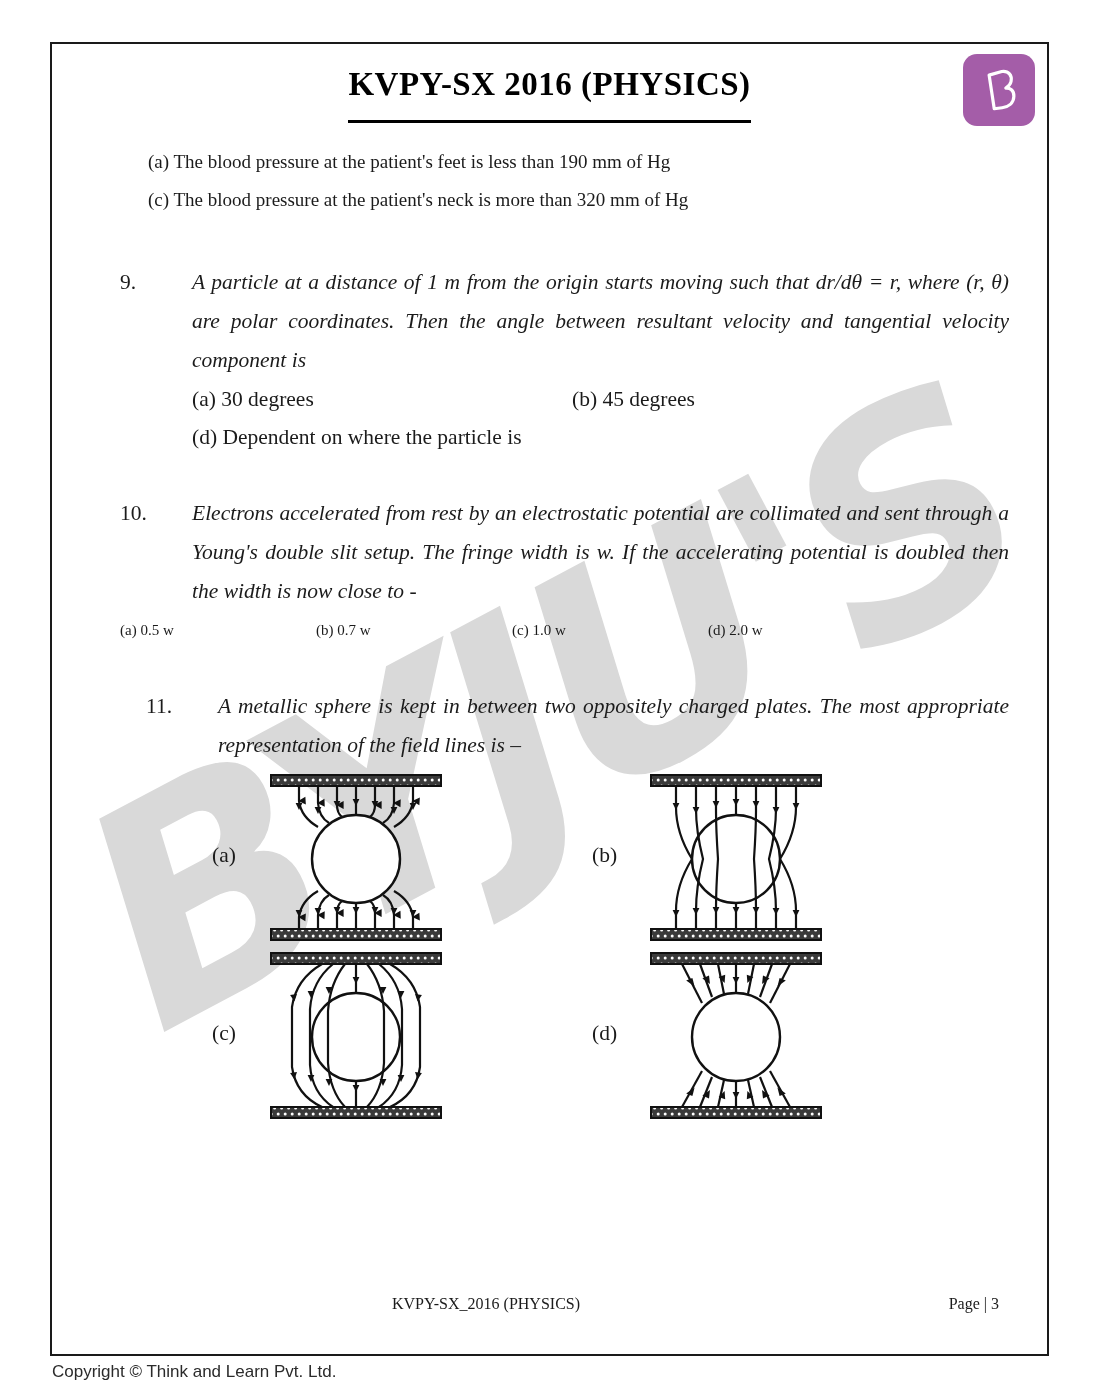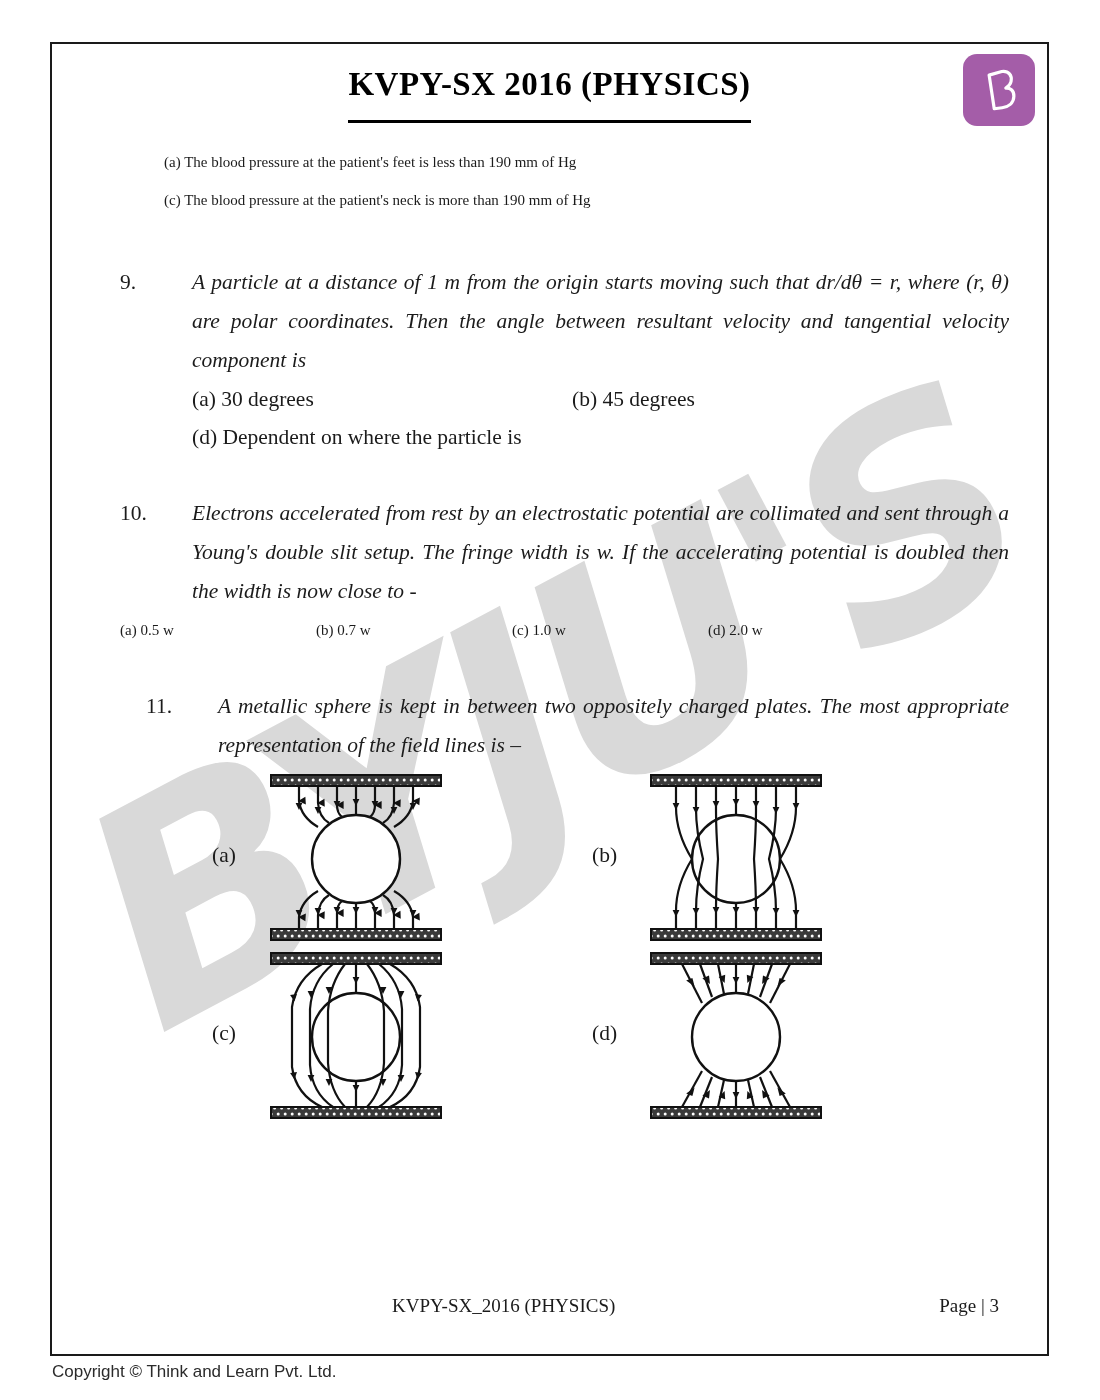--- a/index.html
+++ b/index.html
@@ -74,24 +74,24 @@
     color: #000;
     border-bottom: 3px solid #000;
     padding-bottom: 17px;
     letter-spacing: 0.5px;
   }
   .body-area {
     padding: 0 38px 0 68px;
     margin-top: 20px;
   }
   .opt-line {
-    font-size: 15px;
+    font-size: 19px;
     color: #1b1b1b;
     line-height: 38px;
-    margin-left: 44px;
+    margin-left: 28px;
     font-family: Liberation Serif, serif;
   }
   .qblock { margin-top: 30px; }
   .qrow {
     display: flex;
     align-items: flex-start;
   }
   .qnum {
     width: 72px;
     flex: 0 0 72px;
@@ -147,21 +147,21 @@
     left: 62px; top: 0;
   }
   
   #footer {
     position: absolute;
     left: 52px; top: 1295px;
     width: 995px;
     display: flex;
     justify-content: space-between;
     padding: 0 48px 0 340px;
-    font-size: 19px;
+    font-size: 16px;
     color: #1b1b1b;
     z-index: 4;
   }
   #copyright {
     position: absolute;
     left: 52px; top: 1362px;
     font-family: "Liberation Sans", sans-serif;
     font-size: 17px;
     color: #2b2b2b;
     z-index: 4;
@@ -187,21 +187,21 @@
     </div>
 
     <div class="title-wrap">
       <span class="title">KVPY-SX  2016 (PHYSICS)</span>
     </div>
 
     <div class="body-area">
 
       <div style="margin-top:14px;">
         <div class="opt-line">(a) The blood pressure at the patient's feet is less than 190 mm of Hg</div>
-        <div class="opt-line">(c) The blood pressure at the patient's neck is more than 190 mm of Hg</div>
+        <div class="opt-line">(c) The blood pressure at the patient's neck is more than 320 mm of Hg</div>
       </div>
 
       <div class="qblock" style="margin-top:44px;">
         <div class="qrow">
           <div class="qnum">9.</div>
           <div class="qtext">A particle at a distance of 1 m from the origin starts moving such that dr/dθ = r, where (r, θ) are polar coordinates. Then the angle between resultant velocity and tangential velocity component is</div>
         </div>
         <div class="opts2">
           <div class="col">(a) 30 degrees</div>
           <div class="col">(b) 45 degrees</div>

